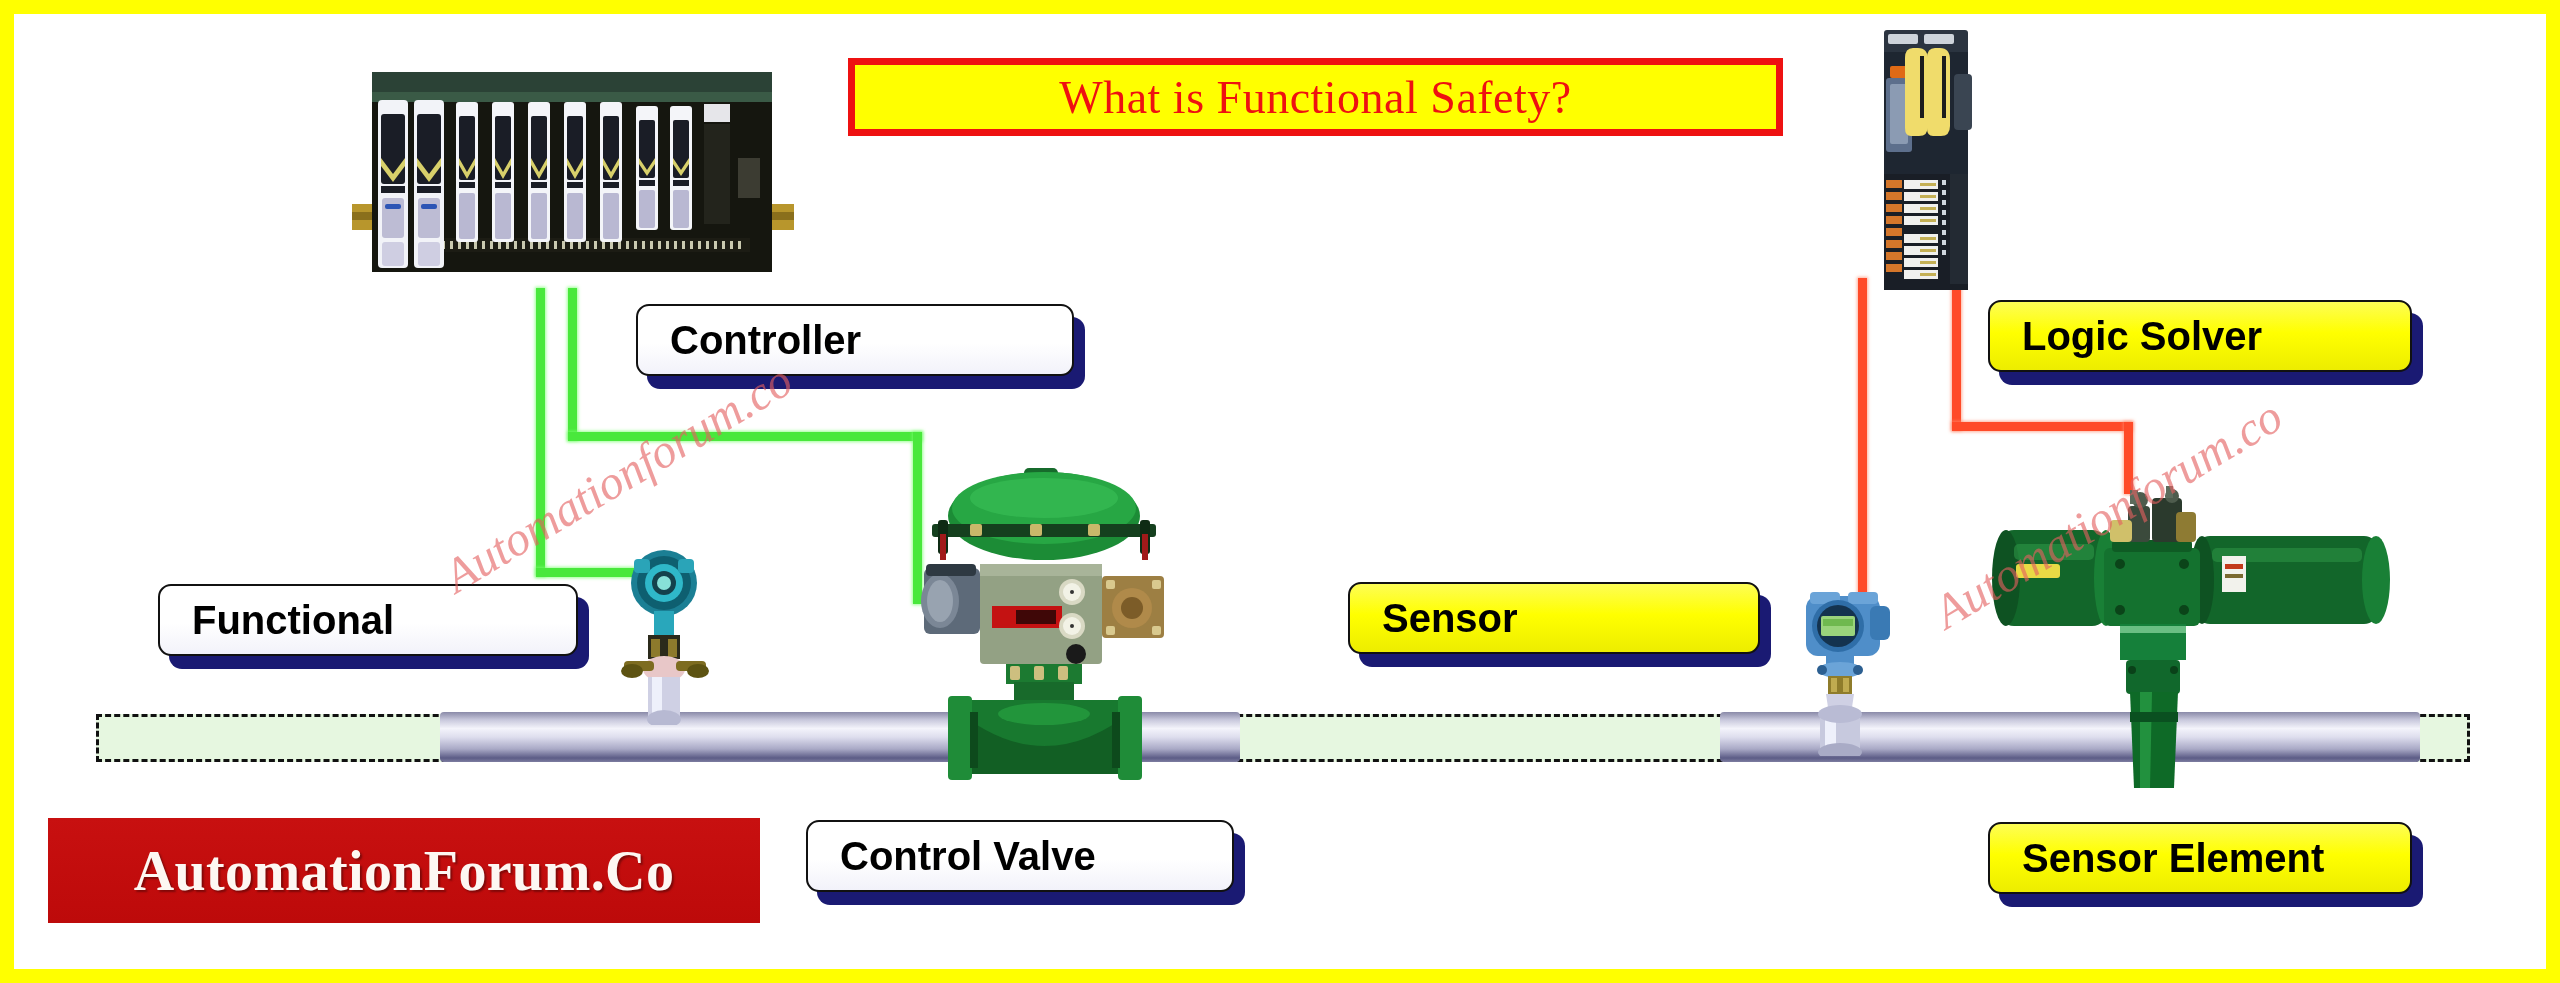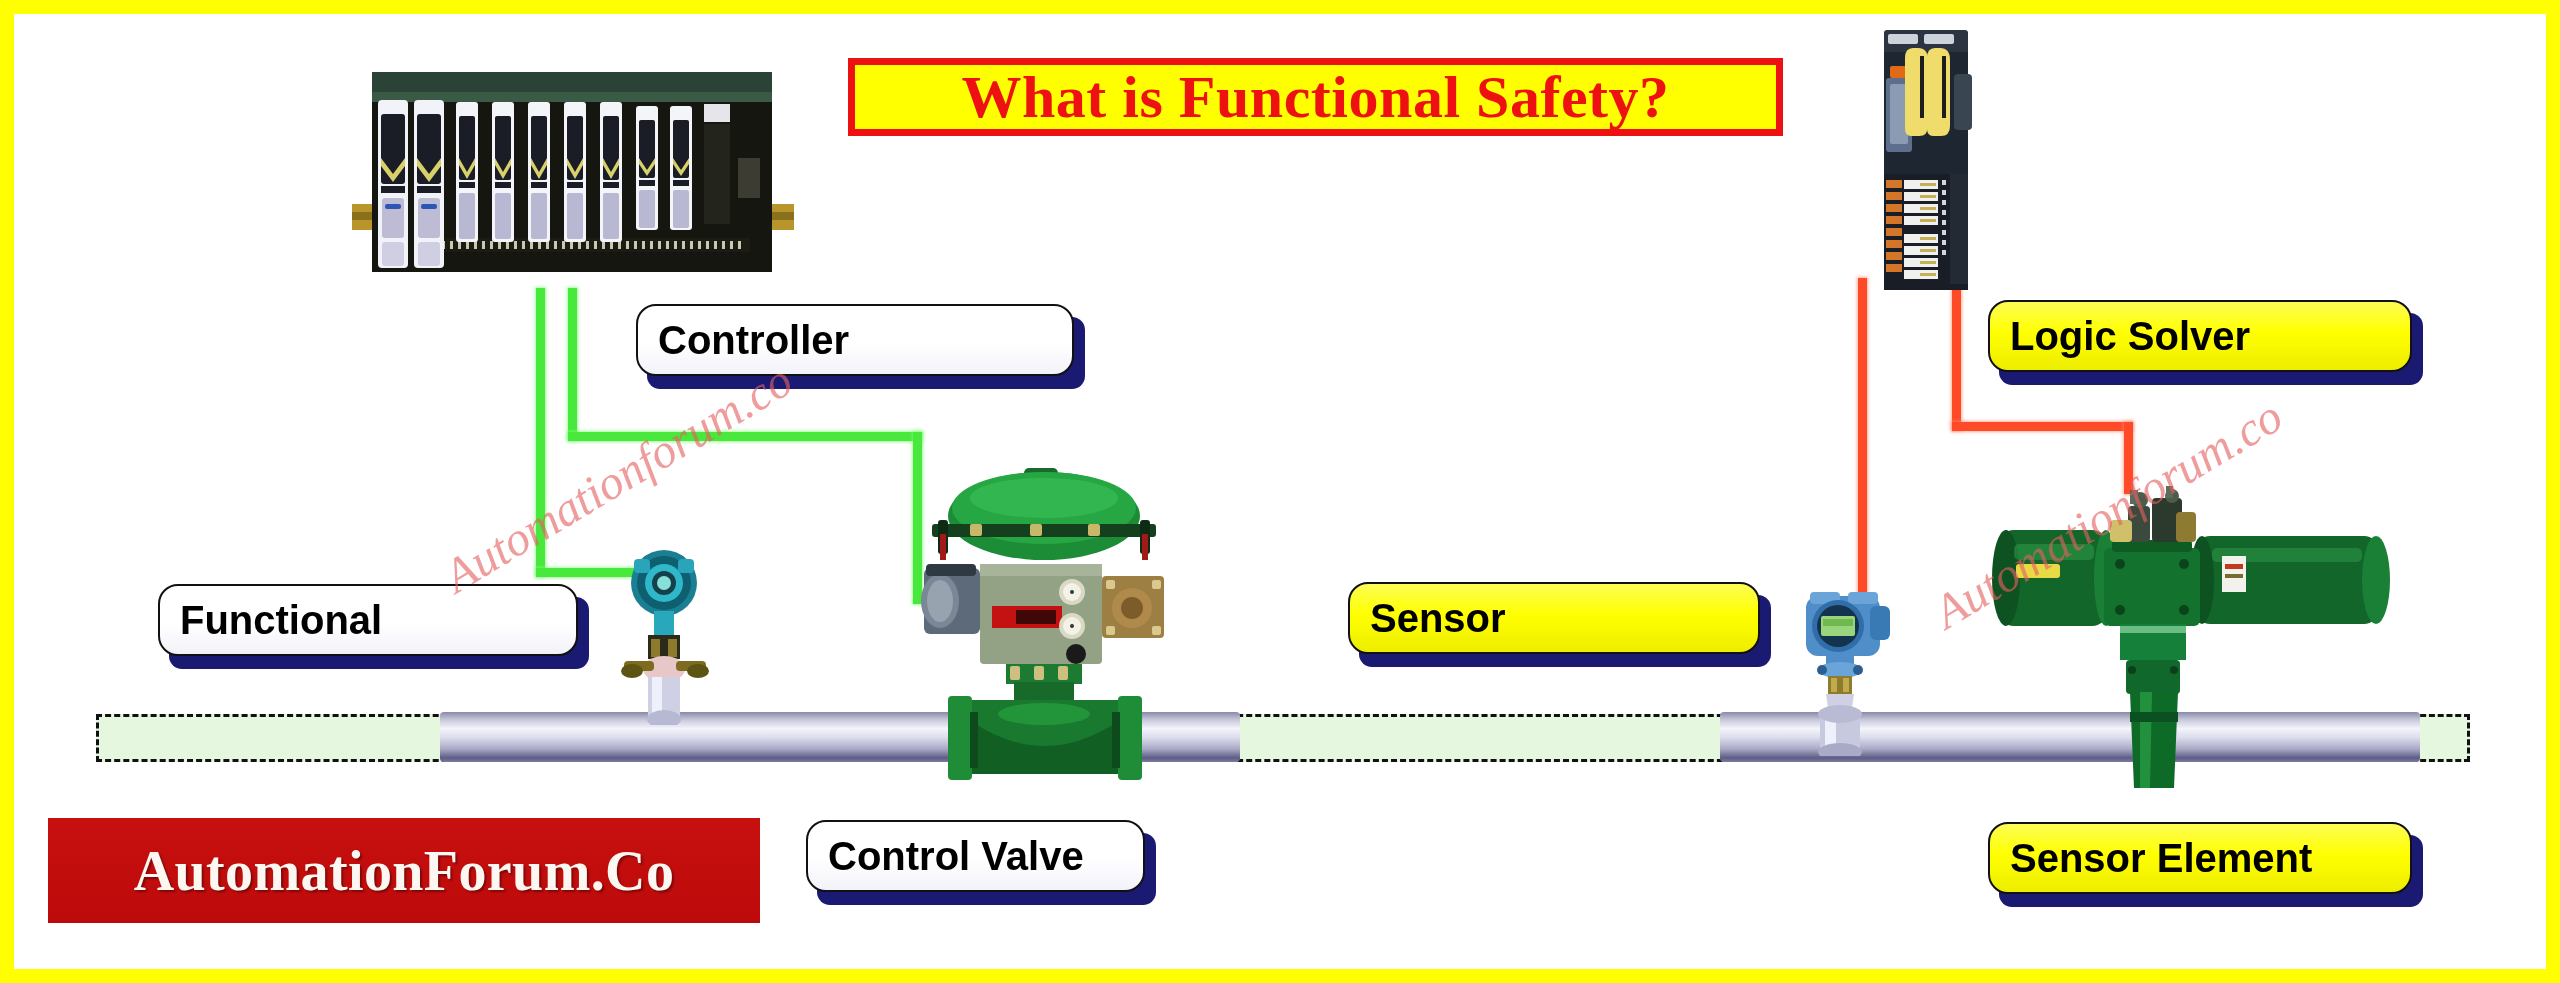--- a/index.html
+++ b/index.html
@@ -28,22 +28,22 @@
     position:absolute;
     left:848px;top:58px;width:935px;height:78px;
     background:#ffff00;
     border:7px solid #ee1111;
     box-sizing:border-box;
     display:flex;align-items:center;justify-content:center;
     z-index:30;
   }
   .title-banner span{
     font-family:"Liberation Serif",serif;
-    font-weight:bold;
-    font-size:60px;
+    font-weight:normal;
+    font-size:46px;
     color:#ee1111;
     letter-spacing:.5px;
     white-space:nowrap;
   }
 
   
   .label-box{
     position:absolute;
     z-index:32;
     box-sizing:border-box;
@@ -52,24 +52,24 @@
     position:absolute;
     left:11px;top:13px;
     width:100%;height:100%;
     background:#1a1a73;
     border-radius:13px;
   }
   .label-box .face{
     position:relative;
     width:100%;height:100%;
     border:2px solid #111;
-    border-radius:20px;
+    border-radius:13px;
     display:flex;align-items:center;
     box-sizing:border-box;
-    padding-left:20px;
+    padding-left:32px;
     overflow:hidden;
   }
   .label-box .face span{
     font-family:"Liberation Sans",sans-serif;
     font-weight:bold;
     color:#000;
     white-space:nowrap;
   }
   .label-white .face{
     background:#ffffff;
@@ -554,21 +554,21 @@
     </div>
   </div>
 
   <div class="label-box label-white" style="left:158px;top:584px;width:420px;height:72px;">
     <div class="shadow"></div>
     <div class="face">
       <span style="font-size:40px;">Functional</span>
     </div>
   </div>
 
-  <div class="label-box label-white" style="left:806px;top:820px;width:339px;height:72px;">
+  <div class="label-box label-white" style="left:806px;top:820px;width:428px;height:72px;">
     <div class="shadow"></div>
     <div class="face">
       <span style="font-size:40px;">Control Valve</span>
     </div>
   </div>
 
   <div class="label-box label-yellow" style="left:1348px;top:582px;width:412px;height:72px;">
     <div class="shadow"></div>
     <div class="face">
       <span style="font-size:40px;">Sensor</span>

